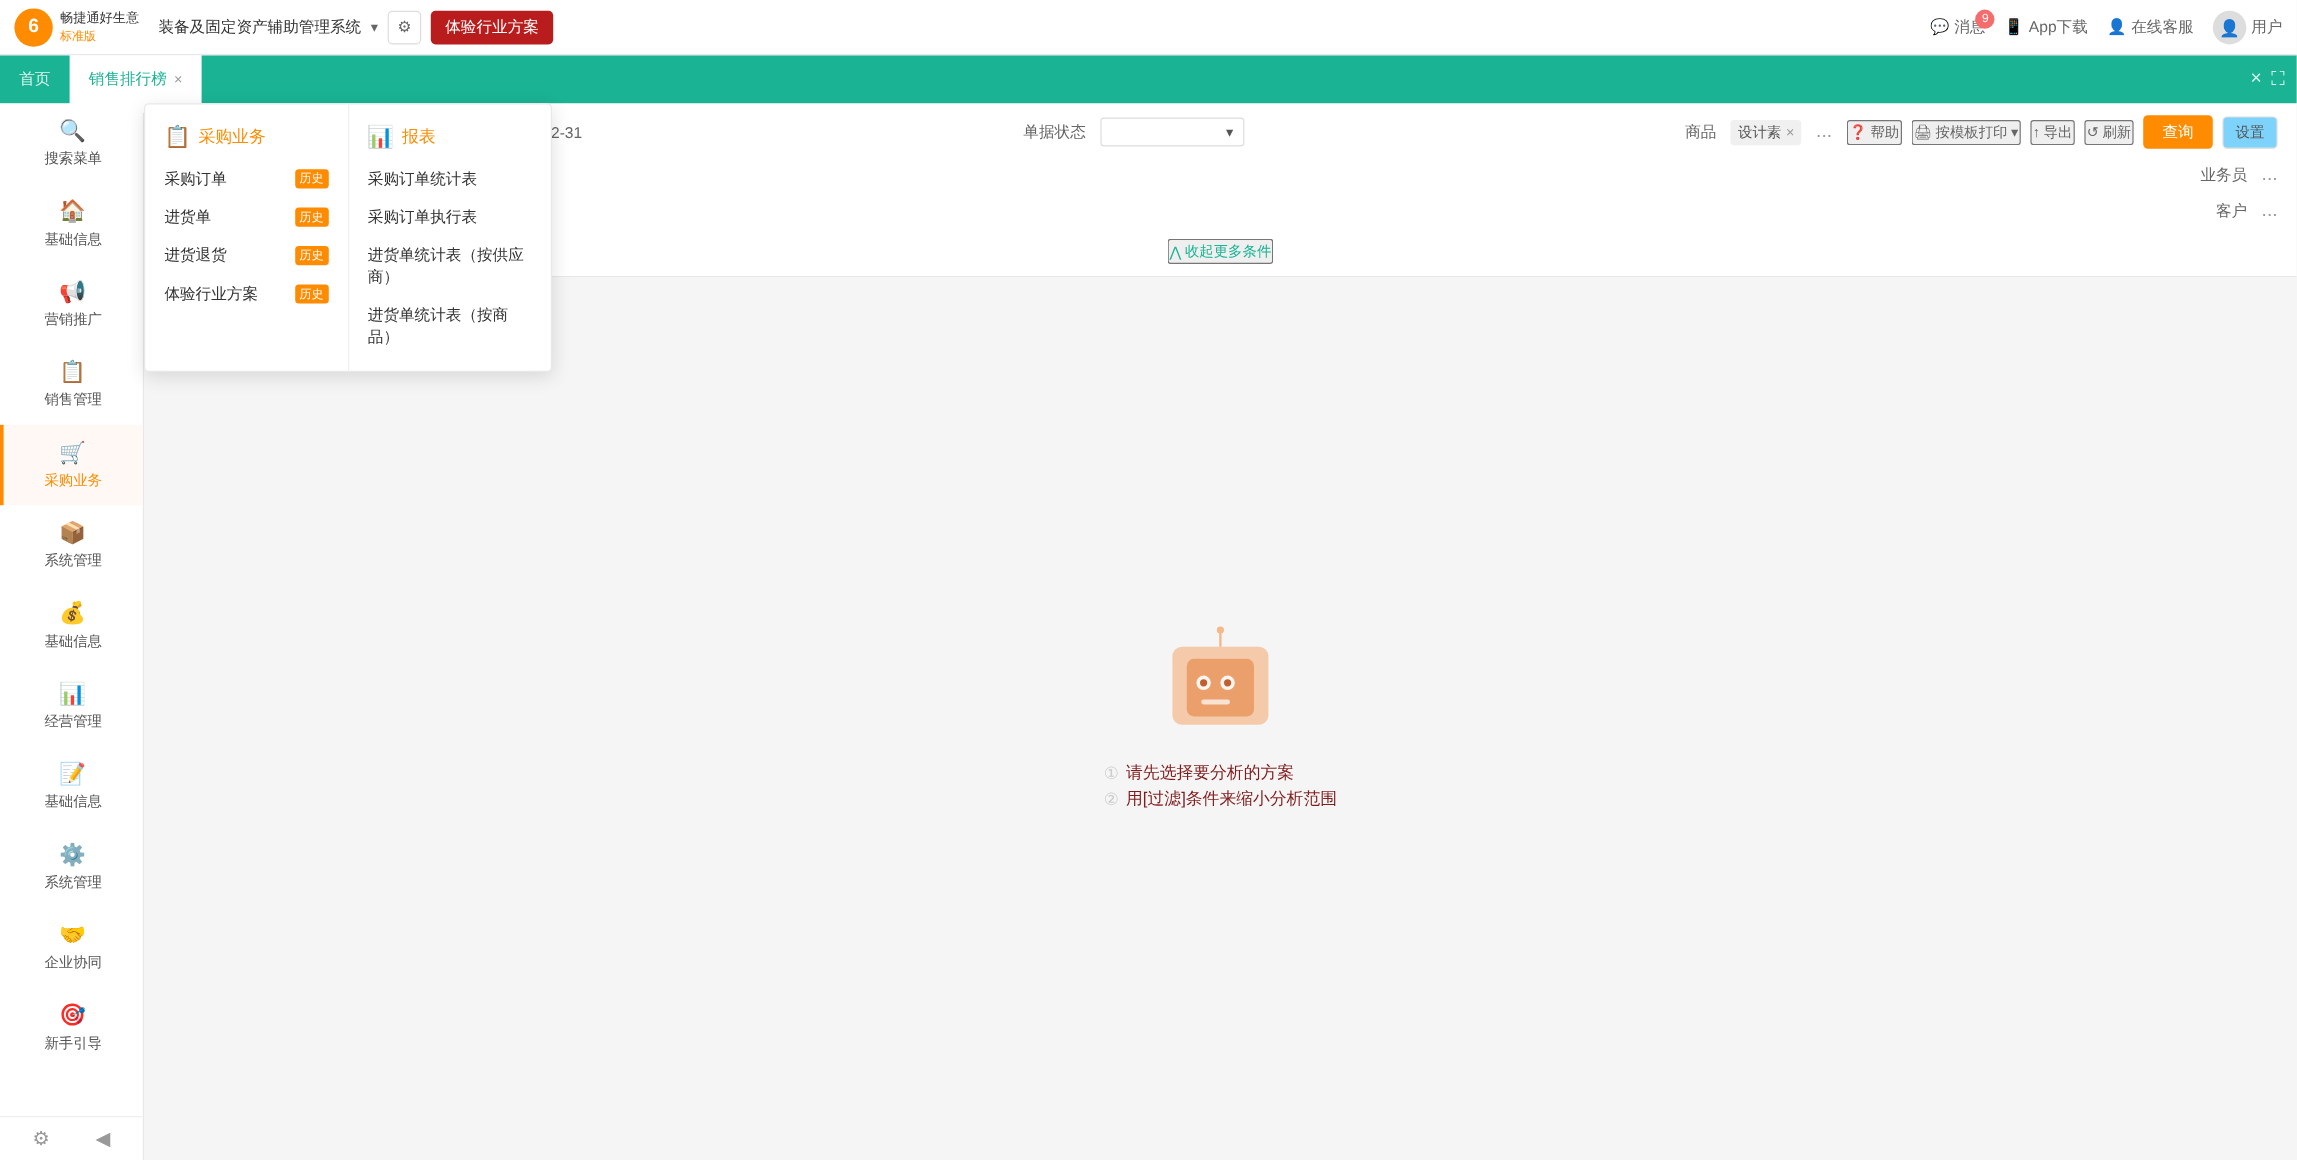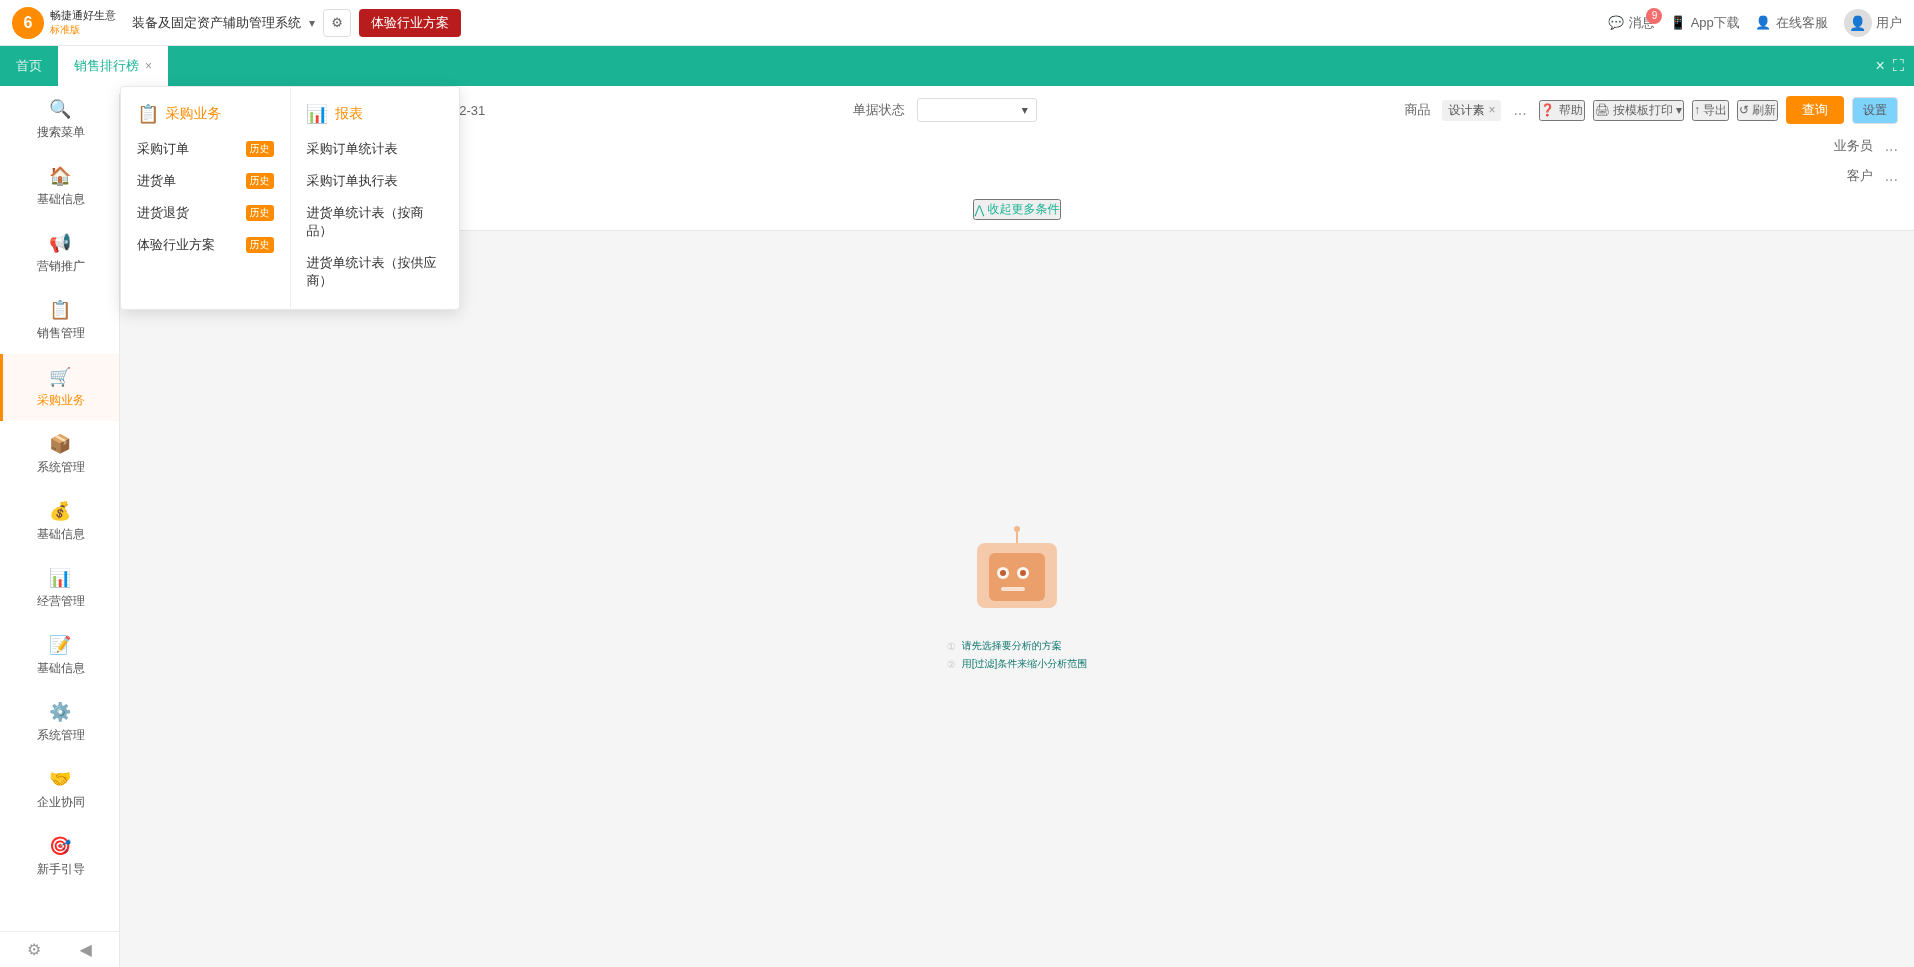--- a/index.html
+++ b/index.html
@@ -160,21 +160,21 @@
 
     
     .empty-area {
       flex: 1; display: flex; flex-direction: column; align-items: center; justify-content: center;
       gap: 12px;
     }
     .empty-illustration {
       width: 120px; height: 100px; position: relative;
     }
     .empty-text-list { list-style: none; }
-    .empty-text-list li { color: #0f766e; font-size: 10px; margin: 4px 0; display: flex; align-items: center; gap: 6px; }
+    .empty-text-list li { color: #7f1d1d; font-size: 14px; margin: 4px 0; display: flex; align-items: center; gap: 6px; }
     .empty-text-list li::before { content: "①"; color: #ccc; }
     .empty-text-list li:nth-child(2)::before { content: "②"; }
 
     
     .menu-overlay {
       position: fixed; top: 86px; left: 120px;
       background: #fff; border: 1px solid #e8e8e8; border-radius: 4px;
       box-shadow: 0 4px 16px rgba(0,0,0,0.12);
       z-index: 200; display: flex; min-width: 340px;
     }
@@ -445,19 +445,19 @@
       <span class="menu-col-icon">📊</span>
       <span>报表</span>
     </div>
     <div class="menu-item">
       <span>采购订单统计表</span>
     </div>
     <div class="menu-item">
       <span>采购订单执行表</span>
     </div>
     <div class="menu-item">
+      <span>进货单统计表（按供应商）</span>
+    </div>
+    <div class="menu-item">
       <span>进货单统计表（按商品）</span>
     </div>
-    <div class="menu-item">
-      <span>进货单统计表（按供应商）</span>
-    </div>
   </div>
 </div>
 
 </body></html>

